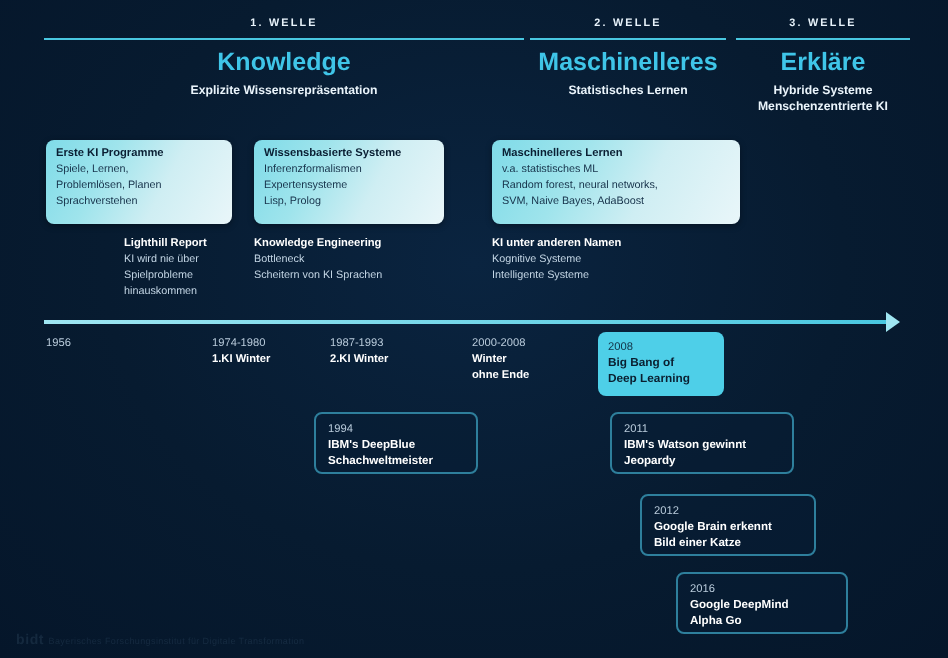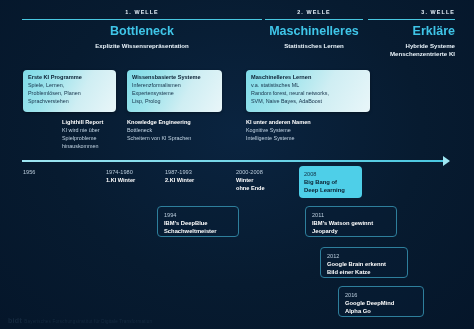--- a/index.html
+++ b/index.html
@@ -190,32 +190,32 @@
   }
 </style>
 </head>
 <body>
 
 <div class="stage">
 
   <div class="wave" style="left:22px; top:10px; width:240px;">
     <div class="wave-kicker">1. WELLE</div>
     <div class="wave-rule"></div>
-    <div class="wave-title">Bottleneck</div>
+    <div class="wave-title">Knowledge</div>
     <div class="wave-sub" style="white-space:pre-line;">Explizite Wissensrepräsentation</div>
   </div>
 
   <div class="wave" style="left:265px; top:10px; width:98px;">
     <div class="wave-kicker">2. WELLE</div>
     <div class="wave-rule"></div>
     <div class="wave-title">Maschinelleres</div>
     <div class="wave-sub" style="white-space:pre-line;">Statistisches Lernen</div>
   </div>
 
-  <div class="wave" style="left:368px; top:10px; width:87px;text-align:right;">
+  <div class="wave" style="left:368px; top:10px; width:87px;">
     <div class="wave-kicker">3. WELLE</div>
     <div class="wave-rule"></div>
     <div class="wave-title">Erkläre</div>
     <div class="wave-sub" style="white-space:pre-line;">Hybride Systeme
 Menschenzentrierte KI</div>
   </div>
 
   <div class="gcard" style="left:23px; top:70px; width:93px; height:42px;">
     <div class="t">Erste KI Programme</div>
     <div class="b" style="white-space:pre-line;">Spiele, Lernen,

